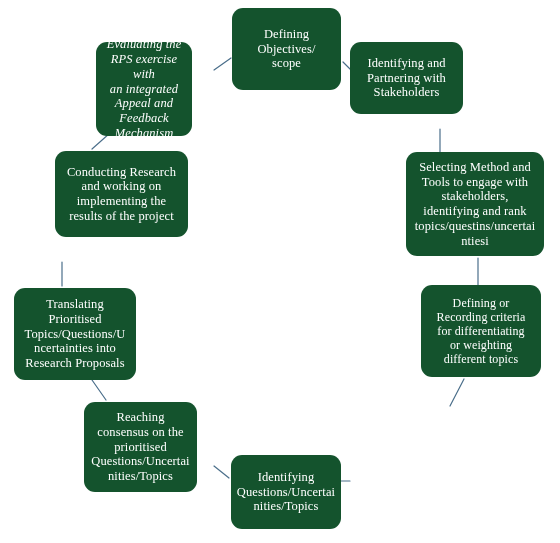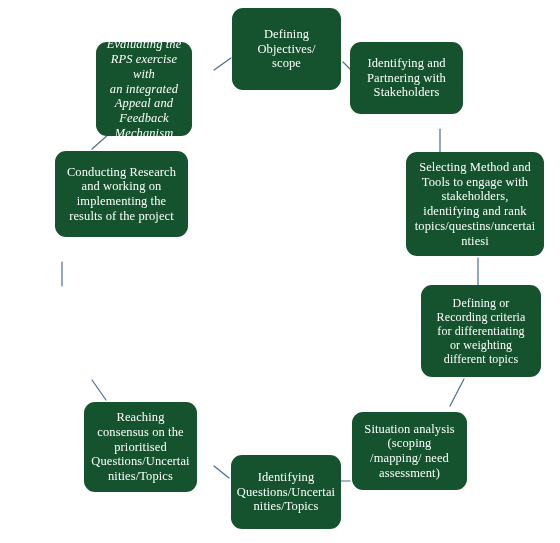--- a/index.html
+++ b/index.html
@@ -102,41 +102,42 @@
   </div>
 
   <div class="node n-defining-criteria">
     <span>Defining  or
 Recording criteria
 for differentiating
 or weighting
 different  topics</span>
   </div>
 
-  <div class="node n-situation-analysis">
-    <span>Situation analysis
-(scoping
-/mapping/ need
-assessment)</span>
-  </div>
 
   <div class="node n-identifying-questions">
     <span>Identifying
 Questions/Uncertai
 nities/Topics</span>
   </div>
 
   <div class="node n-reaching-consensus">
     <span>Reaching
 consensus on the
 prioritised
 Questions/Uncertai
 nities/Topics</span>
   </div>
 
+  <div class="node n-translating-prioritised">
+    <span>Translating
+Prioritised
+Topics/Questions/U
+ncertainties into
+Research Proposals</span>
+  </div>
 
   <div class="node n-conducting-research">
     <span>Conducting Research
 and working on
 implementing the
 results of the project</span>
   </div>
 
   <div class="node n-evaluating-rps">
     <span>Evaluating the

